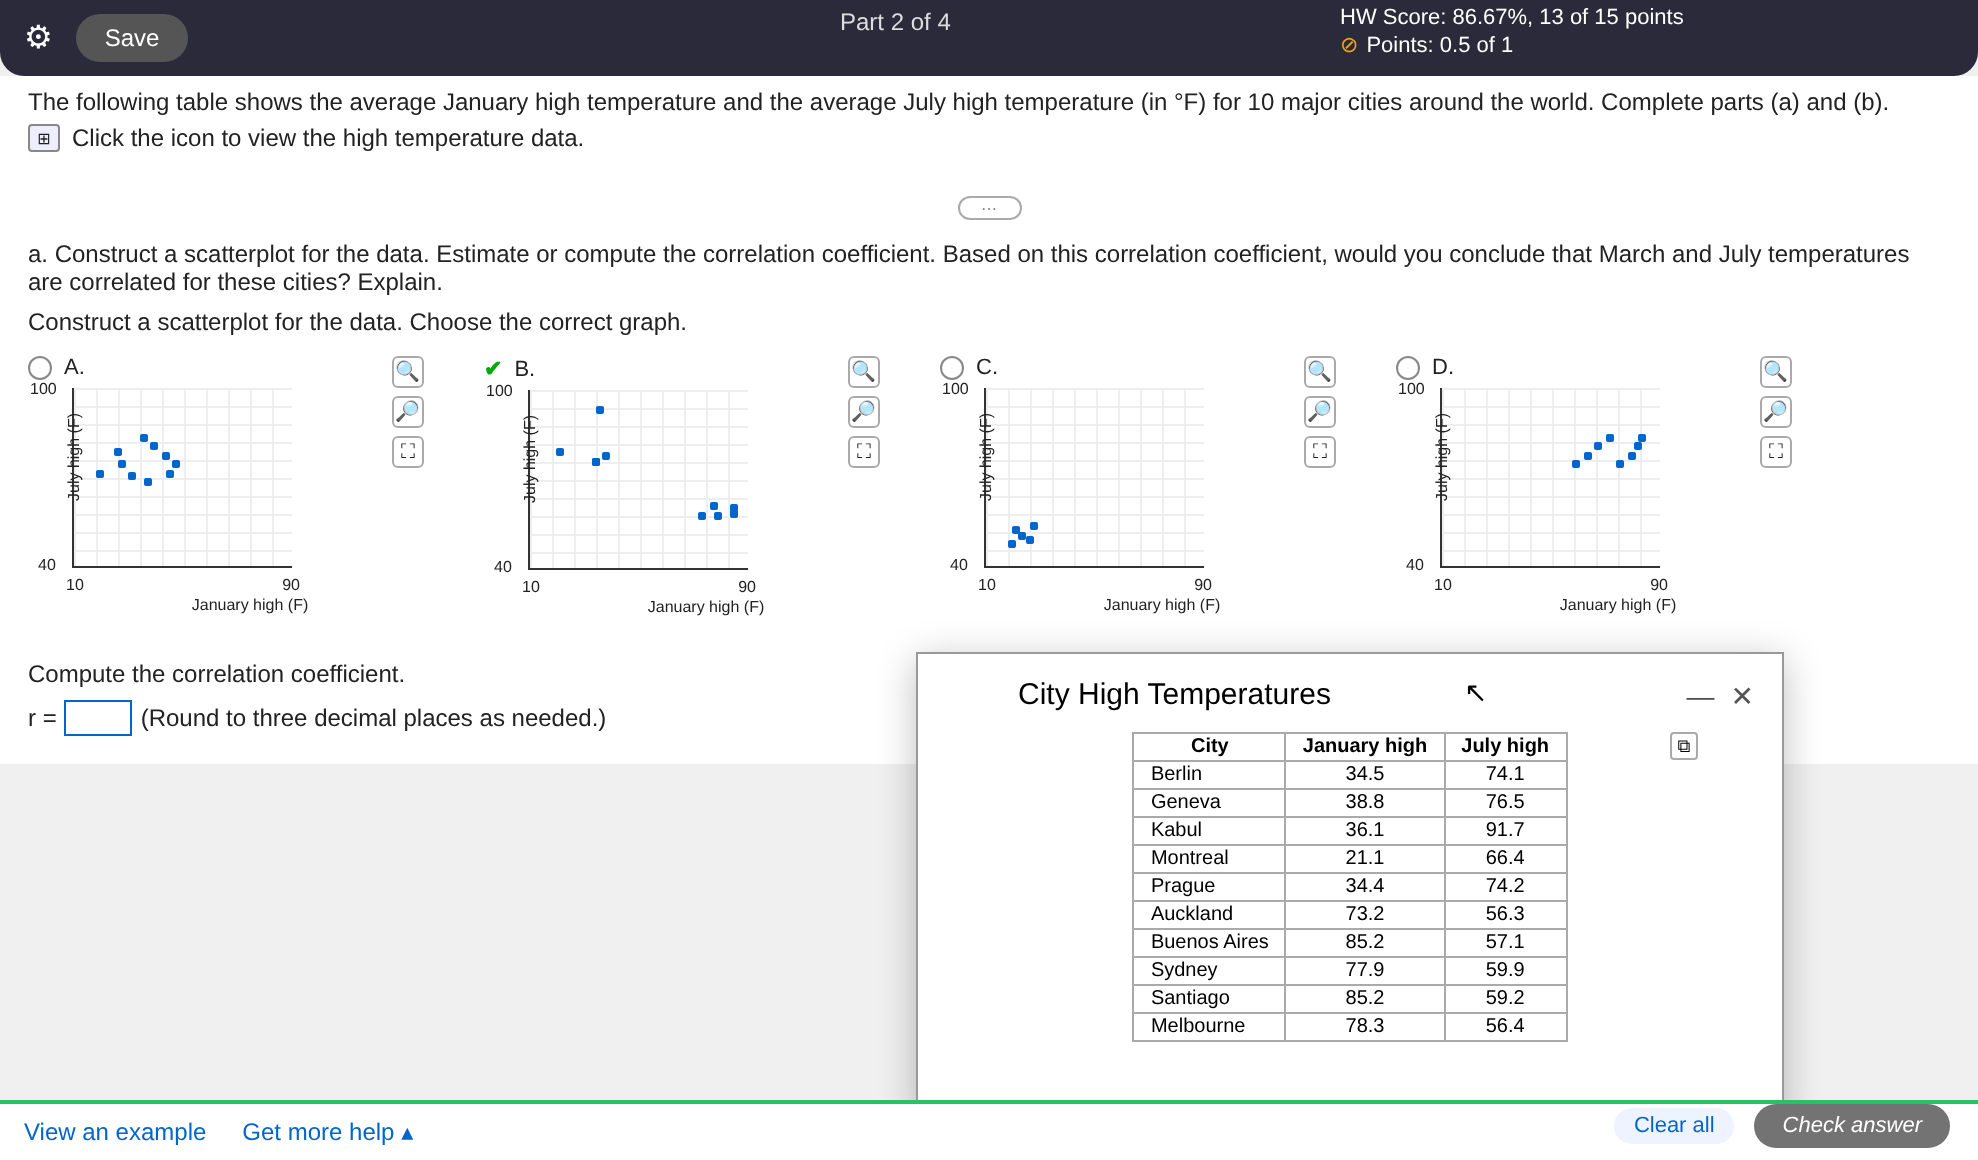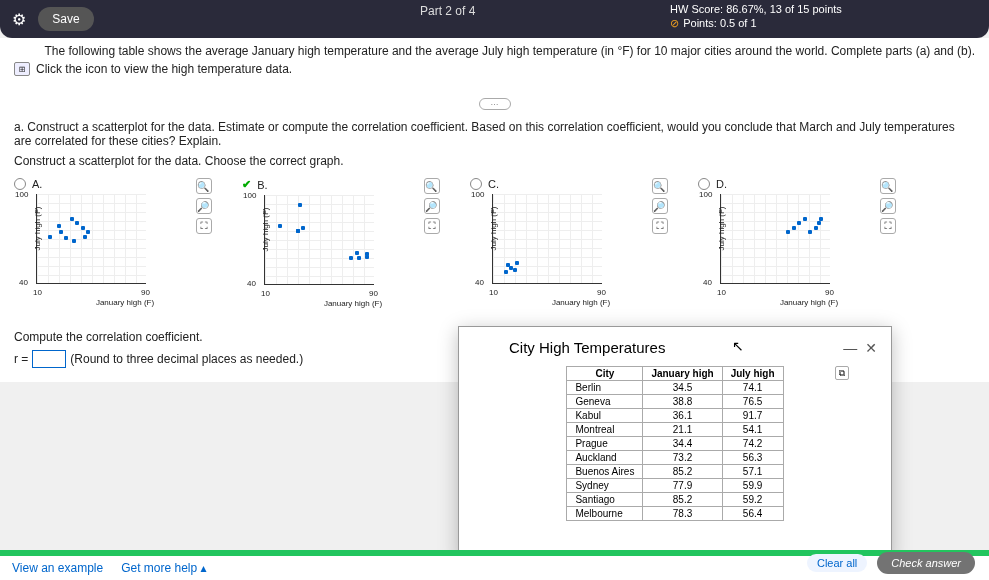--- a/index.html
+++ b/index.html
@@ -5,21 +5,21 @@
 * { box-sizing: border-box; margin: 0; padding: 0; font-family: Arial, sans-serif; }
 body { background: #f0f0f0; width: 989px; height: 580px; overflow: hidden; position: relative; }
 .topbar { background: #2a2a3a; color: #fff; height: 38px; display: flex; align-items: center; padding: 0 12px; justify-content: space-between; border-radius: 0 0 12px 12px;}
 .topbar-center { font-size: 12px; color: #ddd; position:absolute; left:420px; top:4px;}
 .topbar-right { display:flex; align-items:center; gap:12px; font-size:11px;}
 .score-block { text-align:left; line-height:1.3; position:absolute; left:670px; top:2px; font-size:11px;}
 .score-block .row2::before { content:"⊘"; color:#f0a020; margin-right:4px;}
 .gear { color:#fff; font-size:16px; cursor:pointer;}
 .save-btn { background:#555; color:#fff; border-radius:16px; padding:5px 14px; font-size:12px; cursor:pointer; border:none;}
 .content { padding: 6px 14px; font-size: 12px; color: #222; background:#fff;}
-.intro { padding-bottom:8px;text-align:right; }
+.intro { padding-bottom:8px; }
 .icon-note { display:flex; align-items:center; gap:6px; margin-top:4px; font-size:12px;}
 .data-icon { width:16px; height:14px; border:1px solid #888; display:inline-flex; align-items:center; justify-content:center; font-size:8px; background:#eef; border-radius:2px;}
 .divider-pill { width:32px; height:12px; border:1px solid #aaa; border-radius:8px; margin:14px auto 10px; display:flex; align-items:center; justify-content:center; font-size:8px; color:#888;}
 .question-block { padding: 0 0 8px;}
 .sub { margin-top:6px;}
 .options { display:flex; gap:28px; margin-top:10px; align-items:flex-start; position:relative;}
 .option { width:200px; font-size:11px; }
 .radio-row { display:flex; align-items:center; gap:6px; margin-bottom:4px;}
 .radio { width:12px; height:12px; border:1px solid #888; border-radius:50%; display:inline-flex; align-items:center; justify-content:center;}
 .check-mark { color:#0a0; font-weight:bold; font-size:11px;}
@@ -30,21 +30,21 @@
 .mini-plot .x10 { position:absolute; left:-4px; bottom:-14px; font-size:8px;}
 .mini-plot .x90 { position:absolute; right:-4px; bottom:-14px; font-size:8px;}
 .mini-plot .grid { position:absolute; inset:0; background-image:linear-gradient(to right,#eee 1px,transparent 1px),linear-gradient(to bottom,#eee 1px,transparent 1px); background-size:11px 9px;}
 .pt { position:absolute; width:4px; height:4px; background:#06c; border-radius:1px;}
 .xlabel { font-size:8px; text-align:center; margin-top:14px; margin-left:22px;}
 .tools { position:absolute; right:2px; top:0; display:flex; flex-direction:column; gap:4px;}
 .tool-btn { width:16px; height:16px; border:1px solid #aaa; border-radius:3px; display:flex; align-items:center; justify-content:center; font-size:10px; cursor:pointer; background:#fff;}
 .compute-row { margin-top:22px; font-size:12px;}
 .r-row { margin-top:6px; font-size:12px; display:flex; align-items:center; gap:4px;}
 .r-input { width:34px; height:18px; border:1px solid #06c; background:#fff;}
-.bottom-bar { position:absolute; left:0; bottom:0; right:0; height:30px; background:#fff; border-top:6px solid #22c55e; display:flex; align-items:center; padding:0 12px; gap:18px; font-size:12px; color:#06c;}
+.bottom-bar { position:absolute; left:0; bottom:0; right:0; height:30px; background:#fff; border-top:2px solid #22c55e; display:flex; align-items:center; padding:0 12px; gap:18px; font-size:12px; color:#06c;}
 .bottom-right { position:absolute; right:14px; bottom:6px; display:flex; align-items:center; gap:10px;}
 .clear-all { font-size:11px; color:#06c; background:#eef4ff; border-radius:12px; padding:3px 10px; cursor:pointer;}
 .check-btn { background:#737373; color:#fff; font-size:11px; border-radius:14px; padding:5px 14px; cursor:pointer; border:none;font-style:italic;}
 .popup { position:absolute; left:458px; top:326px; width:434px; height:234px; background:#fff; border:1px solid #999; box-shadow:0 4px 18px rgba(0,0,0,.25); padding:12px 14px;}
 .popup-header { display:flex; justify-content:space-between; align-items:center; margin-bottom:10px;}
 .popup-title { font-size:15px;margin-left:36px;}
 .popup-close { display:flex; gap:8px; font-size:14px; color:#555;}
 .popup-close span { cursor:pointer;}
 .data-table { border-collapse:collapse; margin:0 auto; font-size:10px;}
 .data-table th, .data-table td { border:1px solid #aaa; padding:1px 8px; text-align:left;}
@@ -243,21 +243,21 @@
             <td class="n">76.5</td>
           </tr>
           <tr>
             <td>Kabul</td>
             <td class="n">36.1</td>
             <td class="n">91.7</td>
           </tr>
           <tr>
             <td>Montreal</td>
             <td class="n">21.1</td>
-            <td class="n">54.1</td>
+            <td class="n">66.4</td>
           </tr>
           <tr>
             <td>Prague</td>
             <td class="n">34.4</td>
             <td class="n">74.2</td>
           </tr>
           <tr>
             <td>Auckland</td>
             <td class="n">73.2</td>
             <td class="n">56.3</td>

